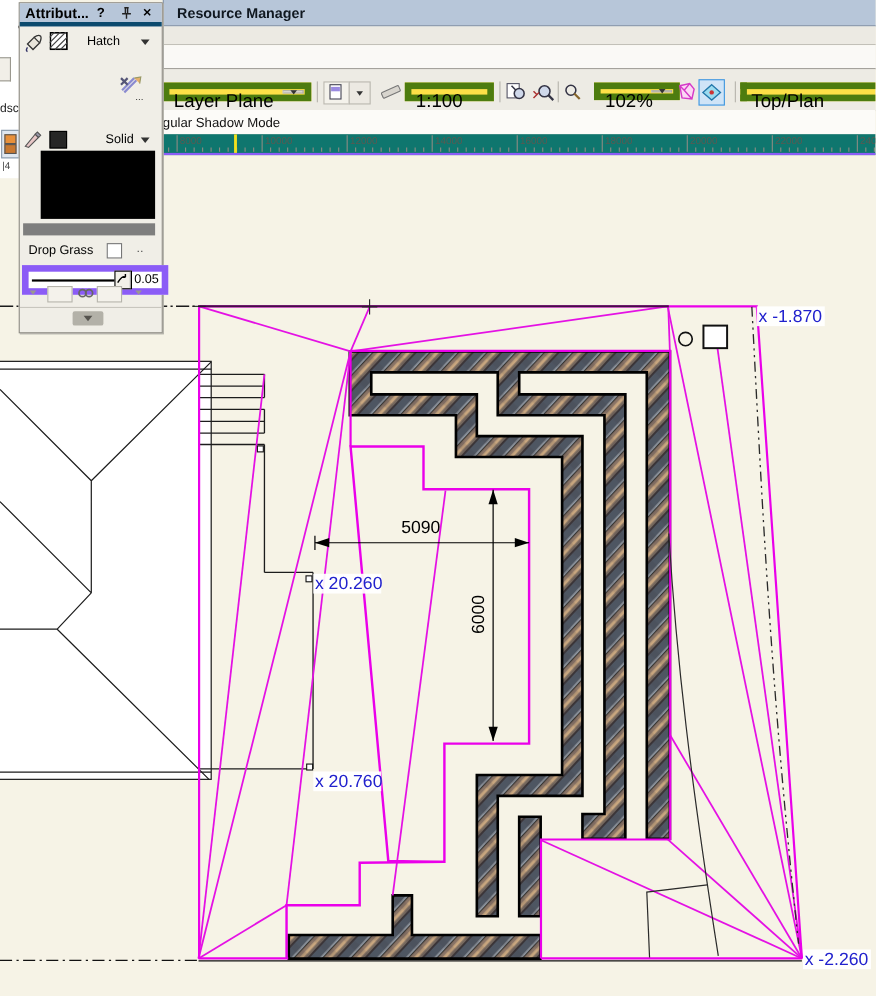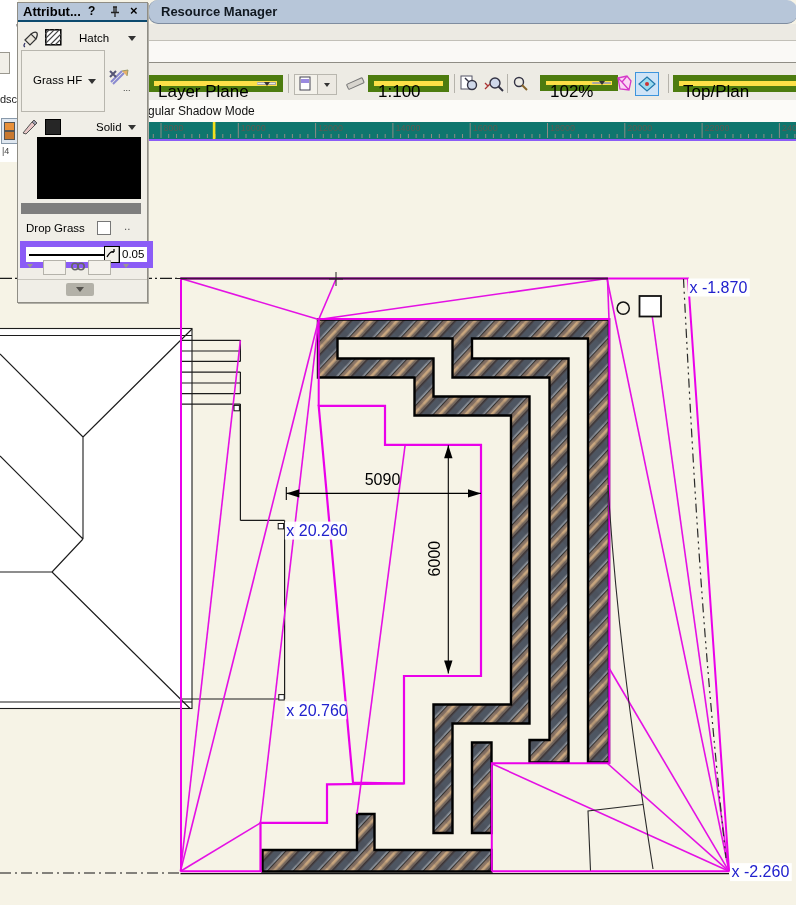--- a/index.html
+++ b/index.html
@@ -1,18 +1,18 @@
 <!DOCTYPE html>
 <html><head><meta charset="utf-8">
 <style>
 html,body{margin:0;padding:0;}
 body{width:796px;height:905px;position:relative;overflow:hidden;background:#f6f3e6;
  font-family:"Liberation Sans",sans-serif;}
 .abs{position:absolute;}
-.tbar{background:#b7c6d9;border-bottom:1px solid #7f8da0;border-radius:10px;}
+.tbar{background:#b7c6d9;border-bottom:1px solid #7f8da0;}
 .combo{position:absolute;background:#fde047;border:6px solid #4d7c0f;font-size:17px;
  color:#000;padding:1px 0 0 4px;box-sizing:border-box;}
 .dbtn{position:absolute;right:1px;top:1px;bottom:1px;width:17px;background:#ece9e2;
  border:1px solid #aaa8a0;border-left-color:#c8c6be;display:flex;align-items:center;justify-content:center;}
 .tri{width:0;height:0;border-left:3.5px solid transparent;border-right:3.5px solid transparent;
  border-top:4.5px solid #333;}
 </style></head>
 <body>
 
 <svg class="abs" style="left:0;top:0" width="796" height="905" viewBox="0 0 796 905" font-family="Liberation Sans, sans-serif">
@@ -210,21 +210,21 @@
       <text x="324.7" y="9" font-size="9" fill="#5a5a52">16000</text>
       <text x="402.0" y="9" font-size="9" fill="#5a5a52">18000</text>
       <text x="479.3" y="9" font-size="9" fill="#5a5a52">20000</text>
       <text x="556.6" y="9" font-size="9" fill="#5a5a52">22000</text>
       <text x="633.9" y="9" font-size="9" fill="#5a5a52">24000</text>
     </svg>
 </div>
 
 <div class="abs" style="left:17px;top:2px;width:129px;height:299px;background:#f0eee7;
  border:1px solid #8f8d85;box-shadow:1px 1px 0 #b0aea6;font-size:11.5px;color:#000">
- <div style="height:17px;background:#b7c6d9;border-bottom:2px solid #0c4a6e;position:relative">
+ <div style="height:17px;background:#b7c6d9;border-bottom:4px solid #0c4a6e;position:relative">
    <div class="abs" style="left:5px;top:1px;font-weight:bold;font-size:13px">Attribut...</div>
    <div class="abs" style="left:70px;top:1px;font-weight:bold;font-size:12px">?</div>
    <svg class="abs" style="left:90px;top:2px" width="14" height="14">
         <path d="M5,2 H9 M6,2 V7 M8,2 V7 M3,7.5 H11 M7,7.5 V12" stroke="#222" stroke-width="1.3" fill="none"></path>
       </svg>
    <div class="abs" style="left:112px;top:0px;font-size:13px;font-weight:bold">×</div>
  </div>
 
  <svg class="abs" style="left:4px;top:27px" width="17" height="18">
    <path d="M3,10 L9,4 L14,9 L8,15 Z" fill="#e8e4da" stroke="#333" stroke-width="1.2"></path>
@@ -233,26 +233,20 @@
  </svg>
  <svg class="abs" style="left:27px;top:26px" width="17" height="17">
    <rect x="0.8" y="0.8" width="15" height="15" fill="#fff" stroke="#000" stroke-width="1.5"></rect>
    <path d="M0,5 L5,0 M0,10 L10,0 M0,15 L15,0 M5,16 L16,5 M10,16 L16,10" stroke="#444" stroke-width="1.1"></path>
  </svg>
  <div class="abs" style="left:61px;top:29px">Hatch</div>
  <div class="abs" style="left:110px;top:33px">
       <div class="tri" style="border-left-width:4.5px;border-right-width:4.5px;border-top-width:5.5px"></div>
     </div>
 
- <div class="abs" style="left:3px;top:47px;width:82px;height:60px;border:1px solid #b8b6ae;background:#f2f0e9">
-   <div class="abs" style="left:11px;top:23px">Grass HF</div>
-   <div class="abs" style="left:66px;top:28px">
-        <div class="tri" style="border-left-width:4.5px;border-right-width:4.5px;border-top-width:5.5px"></div>
-      </div>
- </div>
  <svg class="abs" style="left:90px;top:65px" width="24" height="24">
    <path d="M3,14 L14,3 M5,16 L16,5" stroke="#8a8ad0" stroke-width="2"></path>
    <path d="M2,3 L8,9 M8,3 L2,9" stroke="#557" stroke-width="2"></path>
    <path d="M14,3 L20,2 L19,8" fill="#e8b06a" stroke="#996" stroke-width="1"></path>
    <text x="15" y="23" font-size="9" fill="#333">...</text>
  </svg>
 
  <svg class="abs" style="left:3px;top:116px" width="17" height="16">
    <path d="M2,14 L11,3 L14,6 L5,15 Z" fill="#e8c7c7" stroke="#555" stroke-width="1"></path>
    <path d="M11,3 L13,1 L16,4 L14,6 Z" fill="#99a" stroke="#555" stroke-width="1"></path>

